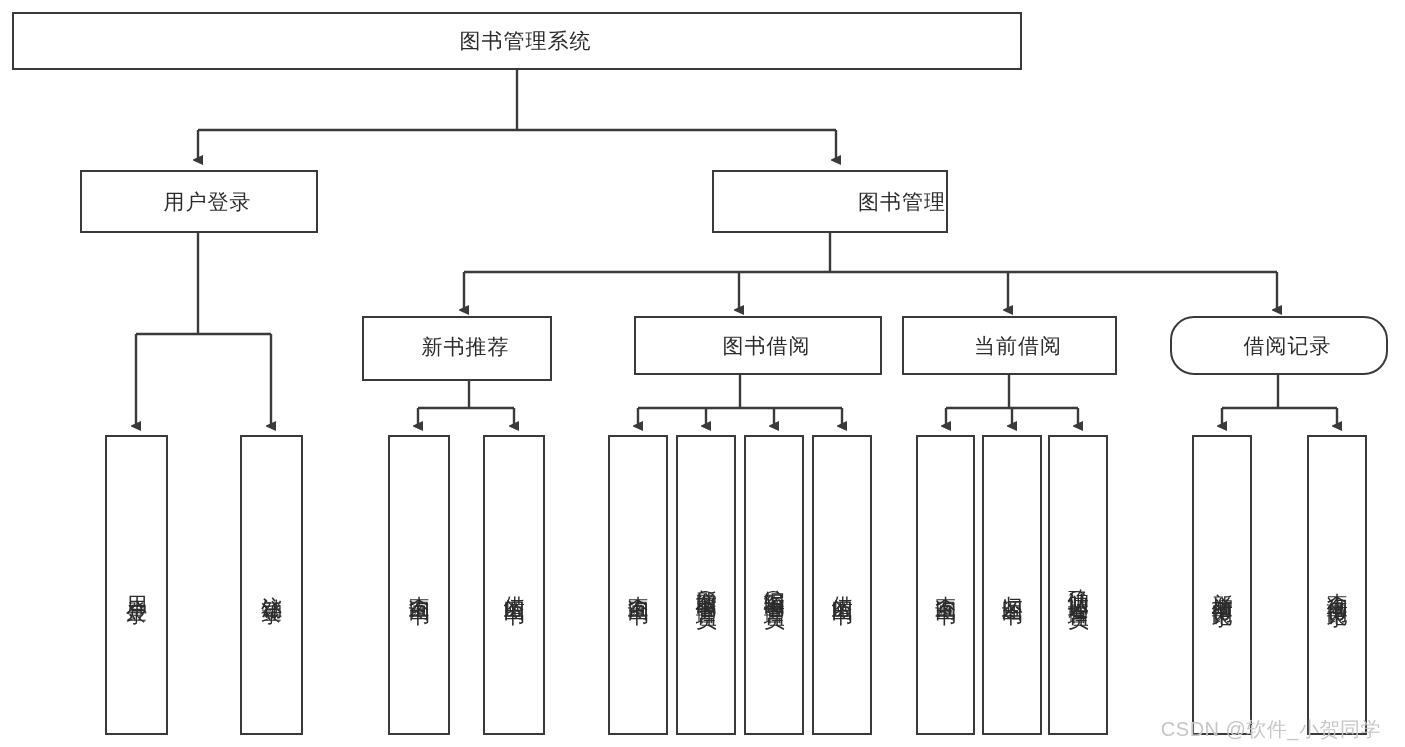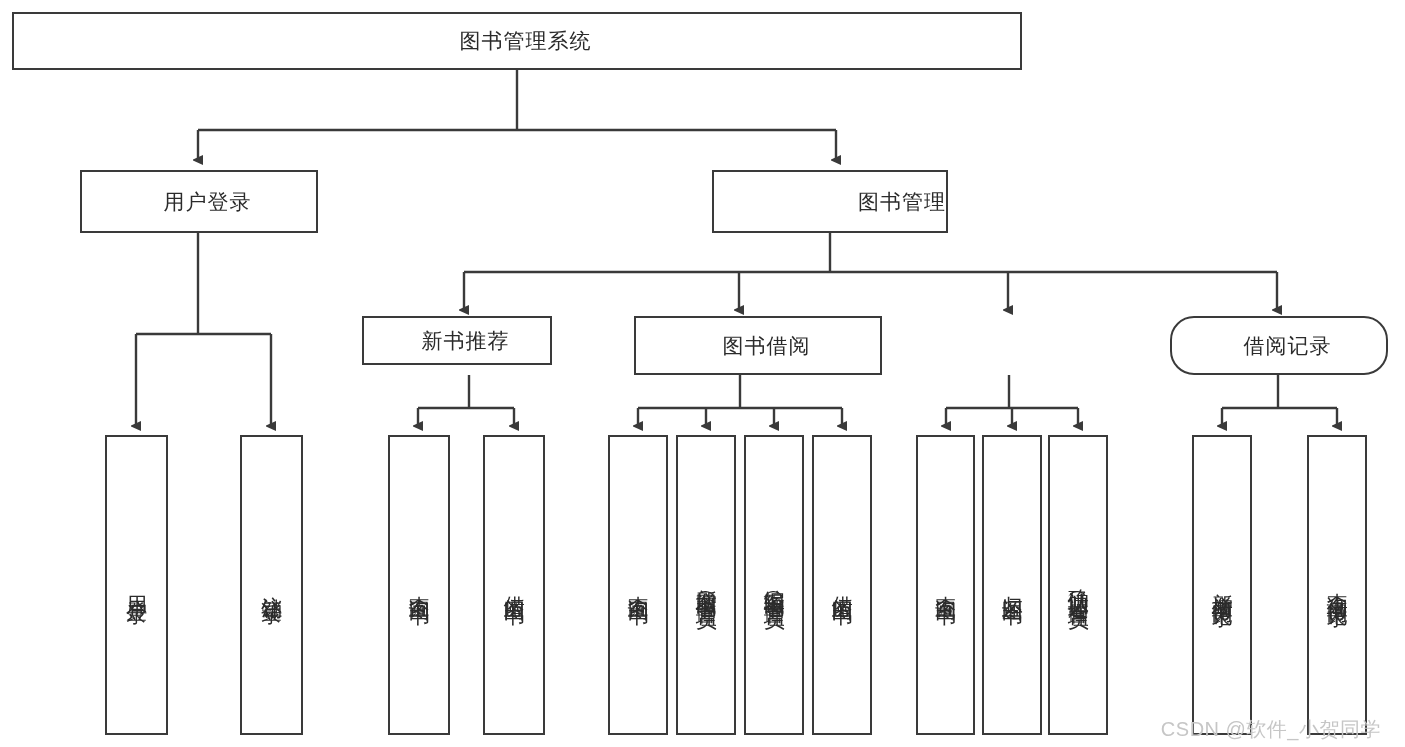--- a/index.html
+++ b/index.html
@@ -130,26 +130,29 @@
     <span class="label">图书管理系统</span>
   </div>
 
   <div class="node horizontal" style="left:80px; top:170px; width:238px; height:63px;">
     <span class="label">用户登录</span>
   </div>
   <div class="node horizontal" style="left:712px; top:170px; width:236px; height:63px;justify-content:flex-end;">
     <span class="label">图书管理</span>
   </div>
 
-  <div class="node horizontal" style="left:362px; top:316px; width:190px; height:49px;">
+  <div class="node horizontal" style="left:362px; top:316px; width:190px; height:65px;font-family:Liberation Mono, monospace;">
     <span class="label">新书推荐</span>
   </div>
   <div class="node horizontal" style="left:634px; top:316px; width:248px; height:59px;align-items:center;">
     <span class="label">图书借阅</span>
   </div>
+  <div class="node horizontal" style="left:902px; top:316px; width:215px; height:59px;">
+    <span class="label">当前借阅</span>
+  </div>
   <div class="node horizontal" style="left:1170px; top:316px; width:218px; height:59px;border-radius:24px;">
     <span class="label">借阅记录</span>
   </div>
 
   <div class="node vertical" style="left:105px; top:435px; width:63px; height:300px;">
     <span class="label">用户登录</span>
   </div>
   <div class="node vertical" style="left:240px; top:435px; width:63px; height:300px;">
     <span class="label">注销登录</span>
   </div>

